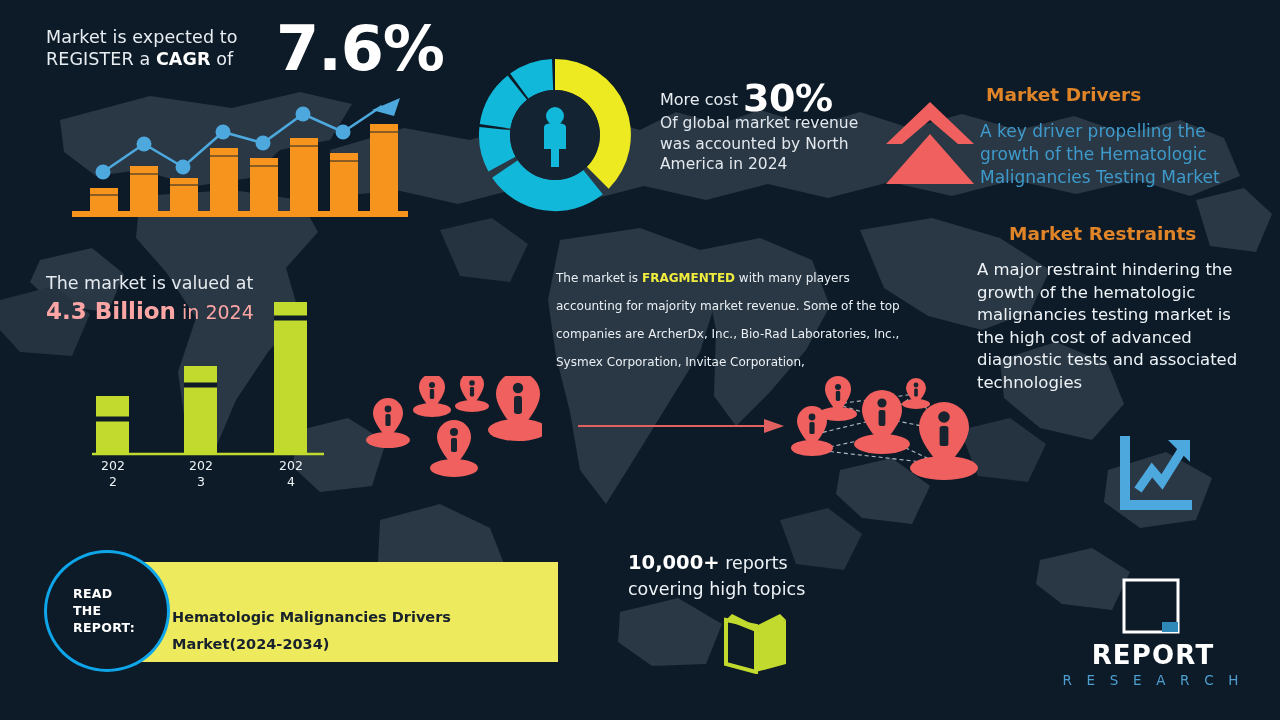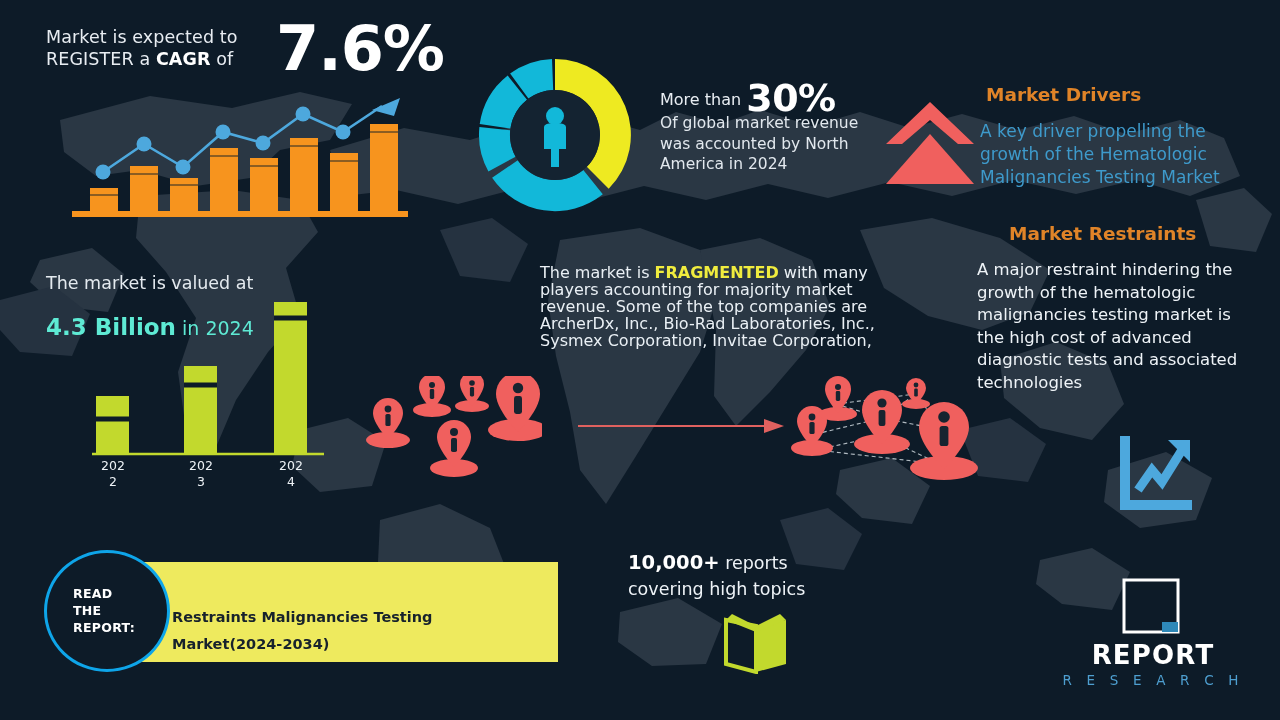--- a/index.html
+++ b/index.html
@@ -29,30 +29,30 @@
   
   #drivers-title{left:986px;top:84px;color:#e08428;font-size:18.5px;font-weight:bold;}
   #drivers-arrows{left:884px;top:100px;width:92px;height:86px;}
   #drivers-body{left:980px;top:120px;width:282px;color:#3e9acb;font-size:17px;line-height:23px;}
   #restraints-title{left:1009px;top:223px;color:#e08428;font-size:18.5px;font-weight:bold;}
   #restraints-body{left:977px;top:259px;width:272px;color:#eef3f7;font-size:16.5px;line-height:22.6px;}
 
   
   #valued-block{left:46px;top:272px;width:300px;}
   #valued-l1{color:#e4eaef;font-size:17.5px;line-height:22px;}
-  #valued-l2{margin-top:20px;color:#5eead4;font-size:23px;line-height:26px;}
+  #valued-l2{margin-top:4px;color:#fca5a5;font-size:23px;line-height:26px;}
   #valued-l2 .b{font-weight:bold;}
   #valued-l2 .n{font-weight:normal;font-size:19px;}
 
   
   #green-chart{left:78px;top:296px;width:250px;height:192px;}
   .yr-lab{position:absolute;color:#edf2f6;font-size:12.5px;line-height:15.5px;text-align:center;width:34px;}
 
   
-  #frag-block{left:540px;top:264px;width:360px;color:#eaf0f5;font-size:16px;line-height:17px;}
+  #frag-block{left:556px;top:264px;width:360px;color:#eaf0f5;font-size:12px;line-height:28px;}
   #frag-block .hl{color:#f0ec3e;font-weight:bold;}
 
   
   #pins-left{left:362px;top:376px;width:180px;height:112px;}
   #arrow-mid{left:578px;top:416px;width:206px;height:20px;}
   #pins-right{left:782px;top:372px;width:206px;height:118px;}
 
   
   #growth-icon{left:1112px;top:432px;width:82px;height:82px;}
 
@@ -159,21 +159,21 @@
       <path d="M-44.9,-61.4 A76,76 0 0 1 -3.0,-76 L-1.8,-45 A45,45 0 0 0 -26.6,-36.4 Z" fill="#12b8d9"></path>
       <circle r="45" fill="#142331"></circle>
       <g fill="#12b8d9" transform="translate(0,-2)">
         <circle cy="-17" r="9"></circle>
         <path d="M-11,-6 q0,-4 11,-4 q11,0 11,4 l0,22 l-7,0 l0,18 l-8,0 l0,-18 l-7,0 Z"></path>
       </g>
     </g>
   </svg>
 
   <div class="abs" id="na-block">
-    <div id="na-head"><span>More than </span><span class="big">30%</span></div>
+    <div id="na-head"><span>More cost </span><span class="big">30%</span></div>
     <div id="na-body">Of global market revenue was accounted by North America in 2024</div>
   </div>
 
   <div class="abs" id="drivers-title">Market Drivers</div>
   <svg class="abs" id="drivers-arrows" viewBox="0 0 92 86">
     <path d="M46,2 L90,44 L74,44 L46,20 L18,44 L2,44 Z" fill="#f0605e"></path>
     <path d="M46,34 L90,84 L2,84 Z" fill="#f0605e"></path>
   </svg>
   <div class="abs" id="drivers-body">A key driver propelling the growth of the Hematologic Malignancies Testing Market</div>
 
@@ -278,21 +278,21 @@
   </svg>
 
   <svg class="abs" id="growth-icon" viewBox="0 0 82 82">
     <path d="M8,4 L18,4 L18,68 L80,68 L80,78 L8,78 Z" fill="#4da8dd"></path>
     <polyline points="26,58 40,38 50,50 70,18" fill="none" stroke="#4da8dd" stroke-width="9" stroke-linejoin="miter"></polyline>
     <path d="M56,8 L78,8 L78,30 L70,22 L64,16 Z" fill="#4da8dd"></path>
   </svg>
 
   <div class="abs" id="report-bar">
     <div id="report-title">
-      <div>Restraints Malignancies Testing</div>
+      <div>Hematologic Malignancies Drivers</div>
       <div>Market(2024-2034)</div>
     </div>
   </div>
   <div class="abs" id="report-circle">
     <div id="report-circle-label">READ<br>THE<br>REPORT:</div>
   </div>
 
   <div class="abs" id="reports-block">
     <div id="reports-l1"><span class="b">10,000+</span><span> reports</span></div>
     <div id="reports-l2">covering high topics</div>

